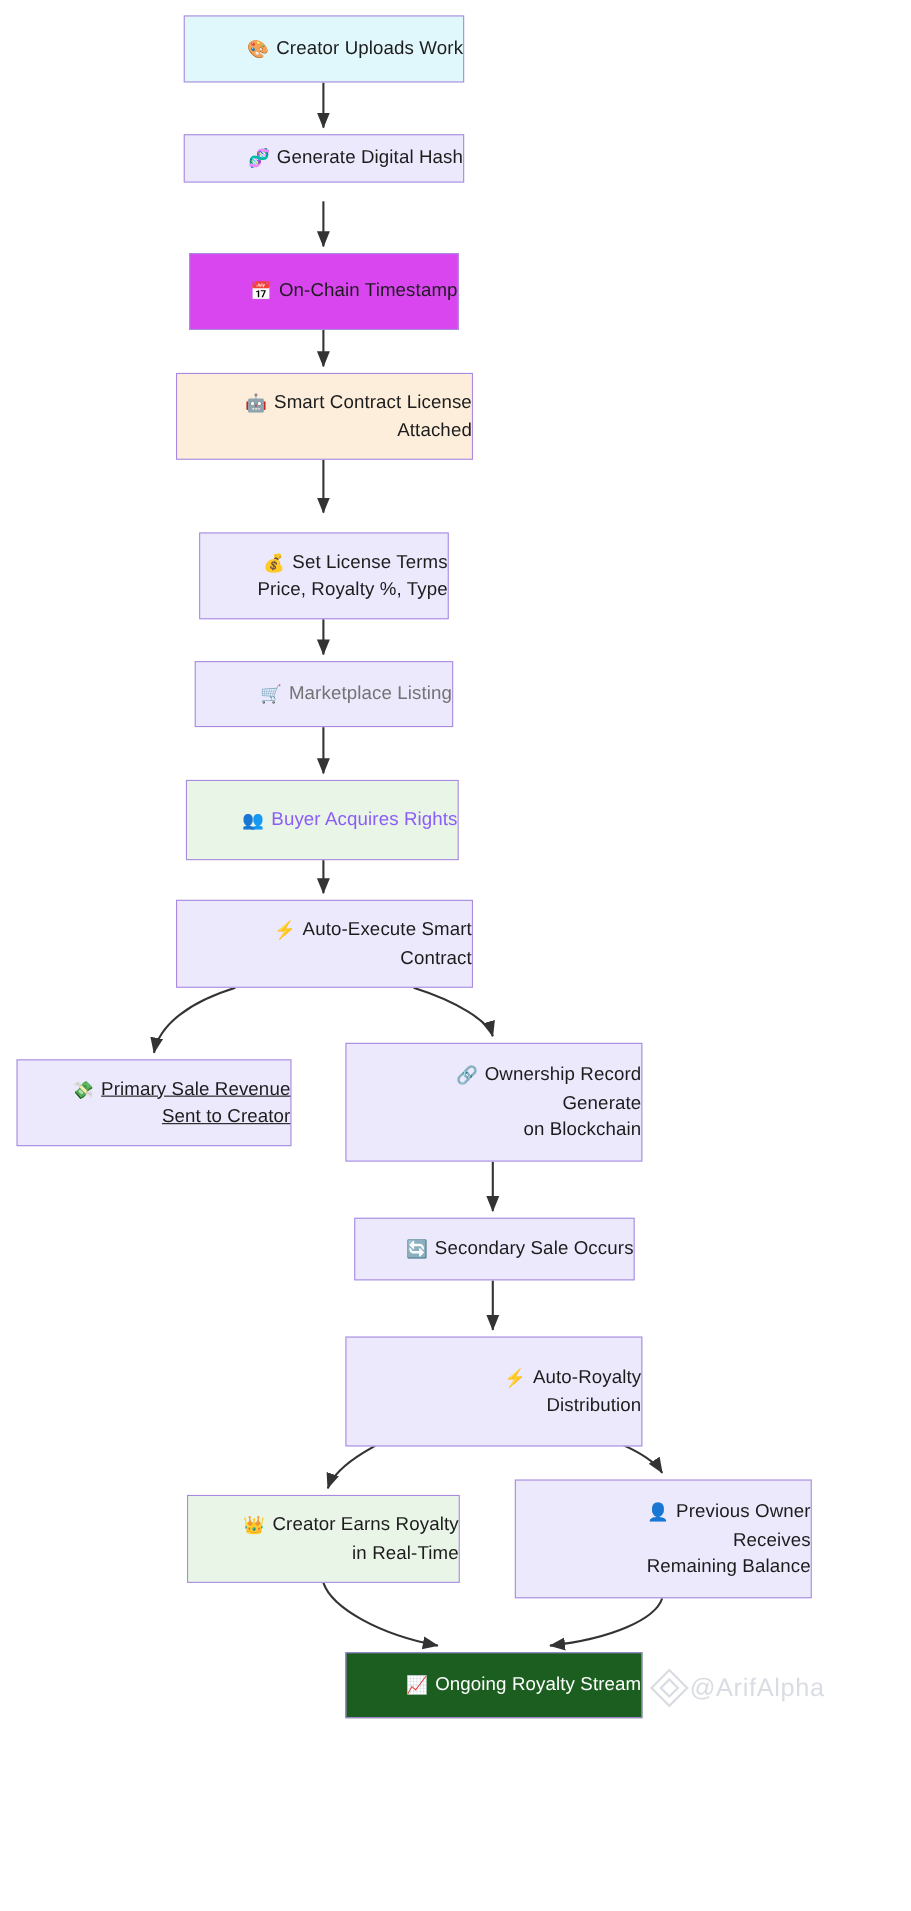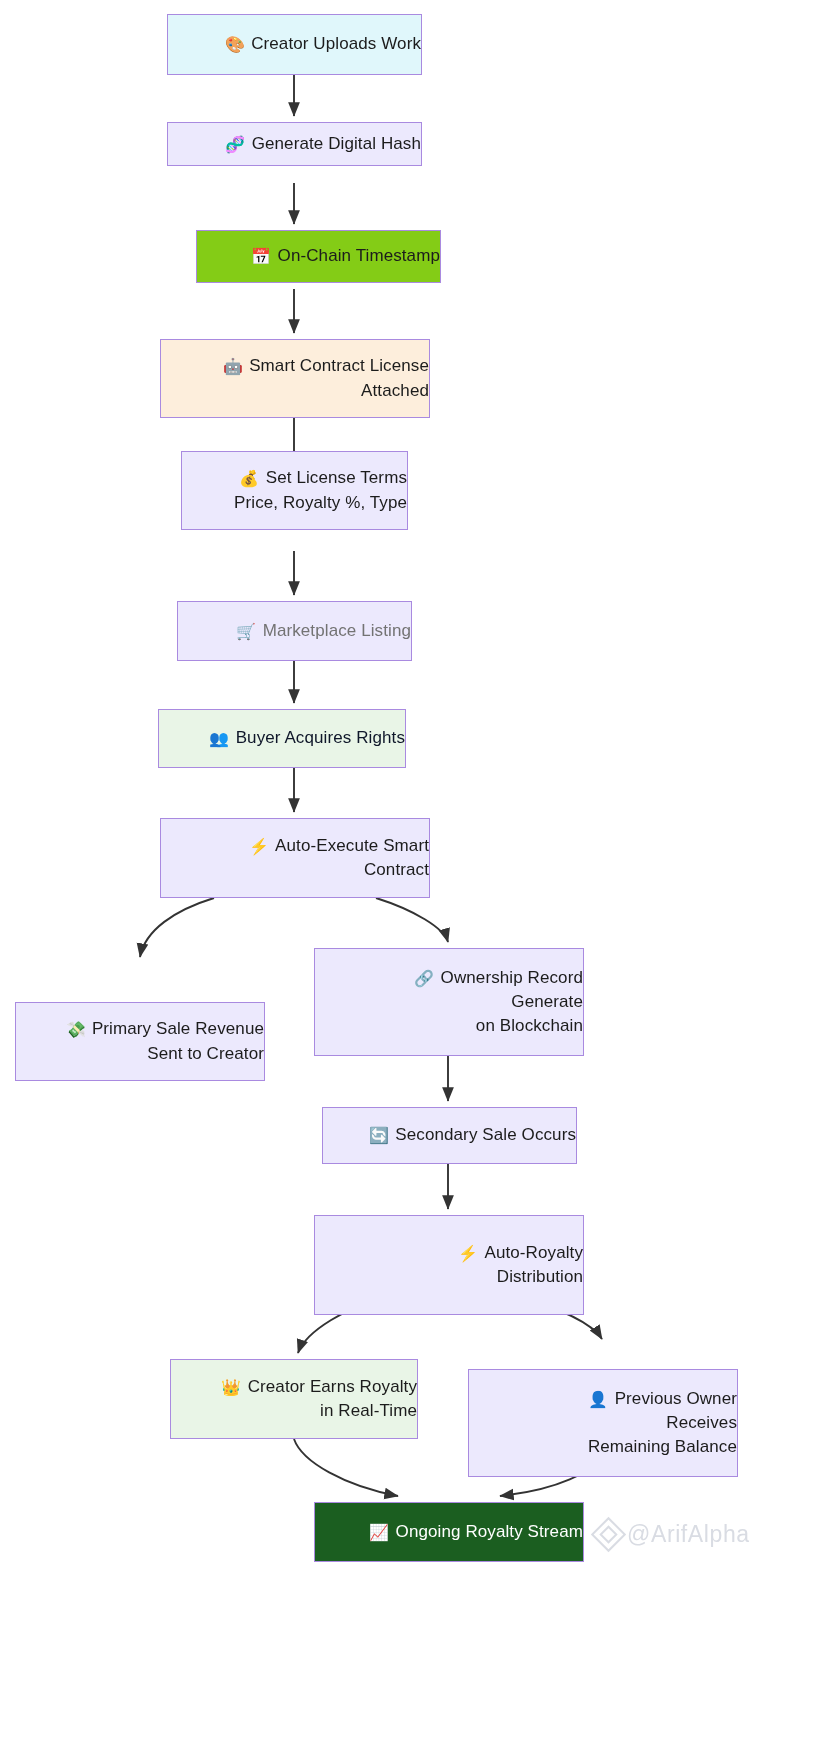--- a/index.html
+++ b/index.html
@@ -110,62 +110,62 @@
       <path d="M602,1453 C596,1472 556,1490 500,1496"></path>
     </g>
   </svg>
 
   <div class="node" style="left: 167px; top: 14px; width: 255px; height: 61px; background: rgb(224, 247, 251); border-color: rgb(169, 138, 224); color: rgb(28, 28, 28);">
       <span class="ln"><span class="ico">🎨</span><span>Creator Uploads Work</span></span>
     </div>
     <div class="node" style="left: 167px; top: 122px; width: 255px; height: 44px; background: rgb(236, 233, 253); border-color: rgb(169, 138, 224); color: rgb(28, 28, 28);">
       <span class="ln"><span class="ico">🧬</span><span>Generate Digital Hash</span></span>
     </div>
-    <div class="node" style="left: 172px; top: 230px; width: 245px; height: 53px; background: #84cc16; border-color: rgb(169, 138, 224); color: rgb(28, 28, 28); margin-left: 24px;">
+    <div class="node" style="left: 172px; top: 230px; width: 245px; height: 70px; background: #d946ef; border-color: rgb(169, 138, 224); color: rgb(28, 28, 28);">
       <span class="ln"><span class="ico">📅</span><span>On-Chain Timestamp</span></span>
     </div>
     <div class="node" style="left: 160px; top: 339px; width: 270px; height: 79px; background: rgb(253, 238, 220); border-color: rgb(169, 138, 224); color: rgb(28, 28, 28);">
       <span class="ln"><span class="ico">🤖</span><span>Smart Contract License</span></span>
       <span class="ln">Attached</span>
     </div>
-    <div class="node" style="left: 181px; top: 451px; width: 227px; height: 79px; background: rgb(236, 233, 253); border-color: rgb(169, 138, 224); color: rgb(28, 28, 28);">
+    <div class="node" style="left: 181px; top: 484px; width: 227px; height: 79px; background: rgb(236, 233, 253); border-color: rgb(169, 138, 224); color: rgb(28, 28, 28);">
       <span class="ln"><span class="ico">💰</span><span>Set License Terms</span></span>
       <span class="ln">Price, Royalty %, Type</span>
     </div>
     <div class="node" style="left: 177px; top: 601px; width: 235px; height: 60px; background: rgb(236, 233, 253); border-color: rgb(169, 138, 224); color: #737373;">
       <span class="ln"><span class="ico">🛒</span><span>Marketplace Listing</span></span>
     </div>
-    <div class="node" style="left: 158px; top: 709px; width: 248px; height: 59px; background: rgb(233, 245, 231); border-color: rgb(169, 138, 224); color: #0f172a;">
+    <div class="node" style="left: 169px; top: 709px; width: 248px; height: 73px; background: rgb(233, 245, 231); border-color: rgb(169, 138, 224); color: #8b5cf6;">
       <span class="ln"><span class="ico">👥</span><span>Buyer Acquires Rights</span></span>
     </div>
     <div class="node" style="left: 160px; top: 818px; width: 270px; height: 80px; background: rgb(236, 233, 253); border-color: rgb(169, 138, 224); color: rgb(28, 28, 28); padding-left: 48px;">
       <span class="ln"><span class="ico">⚡</span><span>Auto-Execute Smart</span></span>
       <span class="ln">Contract</span>
     </div>
-    <div class="node" style="left: 15px; top: 1002px; width: 250px; height: 79px; background: rgb(236, 233, 253); border-color: rgb(169, 138, 224); color: rgb(28, 28, 28);">
+    <div class="node" style="left: 15px; top: 963px; width: 250px; height: 79px; background: rgb(236, 233, 253); border-color: rgb(169, 138, 224); color: rgb(28, 28, 28); text-decoration: underline;">
       <span class="ln"><span class="ico">💸</span><span>Primary Sale Revenue</span></span>
       <span class="ln">Sent to Creator</span>
     </div>
     <div class="node" style="left: 314px; top: 948px; width: 270px; height: 108px; background: rgb(236, 233, 253); border-color: rgb(169, 138, 224); color: rgb(28, 28, 28);">
       <span class="ln"><span class="ico">🔗</span><span>Ownership Record</span></span>
       <span class="ln">Generate</span>
       <span class="ln">on Blockchain</span>
     </div>
     <div class="node" style="left: 322px; top: 1107px; width: 255px; height: 57px; background: rgb(236, 233, 253); border-color: rgb(169, 138, 224); color: rgb(28, 28, 28);">
       <span class="ln"><span class="ico">🔄</span><span>Secondary Sale Occurs</span></span>
     </div>
     <div class="node" style="left: 314px; top: 1215px; width: 270px; height: 100px; background: rgb(236, 233, 253); border-color: rgb(169, 138, 224); color: rgb(28, 28, 28);">
       <span class="ln"><span class="ico">⚡</span><span>Auto-Royalty</span></span>
       <span class="ln">Distribution</span>
     </div>
     <div class="node" style="left: 170px; top: 1359px; width: 248px; height: 80px; background: rgb(233, 245, 231); border-color: rgb(169, 138, 224); color: rgb(28, 28, 28); padding-left: 17px;">
       <span class="ln"><span class="ico">👑</span><span>Creator Earns Royalty</span></span>
       <span class="ln">in Real-Time</span>
     </div>
-    <div class="node" style="left: 468px; top: 1345px; width: 270px; height: 108px; background: rgb(236, 233, 253); border-color: rgb(169, 138, 224); color: rgb(28, 28, 28); margin-top: 24px;">
+    <div class="node" style="left: 468px; top: 1345px; width: 270px; height: 108px; background: rgb(236, 233, 253); border-color: rgb(169, 138, 224); color: rgb(28, 28, 28);">
       <span class="ln"><span class="ico">👤</span><span>Previous Owner</span></span>
       <span class="ln">Receives</span>
       <span class="ln">Remaining Balance</span>
     </div>
     <div class="node final" style="left: 314px; top: 1502px; width: 270px; height: 60px; background: rgb(27, 94, 32); border-color: rgb(169, 138, 224); color: rgb(255, 255, 255);">
       <span class="ln"><span class="ico">📈</span><span>Ongoing Royalty Stream</span></span>
     </div>
     <div class="watermark" style="left: 596px; top: 1521px; color: rgb(217, 220, 227);">
     <span class="dia" style="border-color: rgb(217, 220, 227);"></span>
     <span>@ArifAlpha</span>

